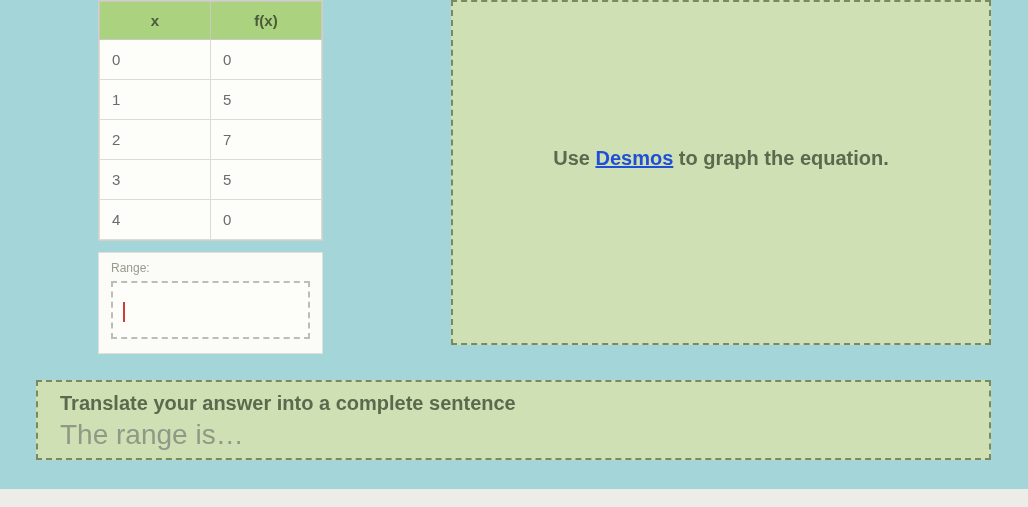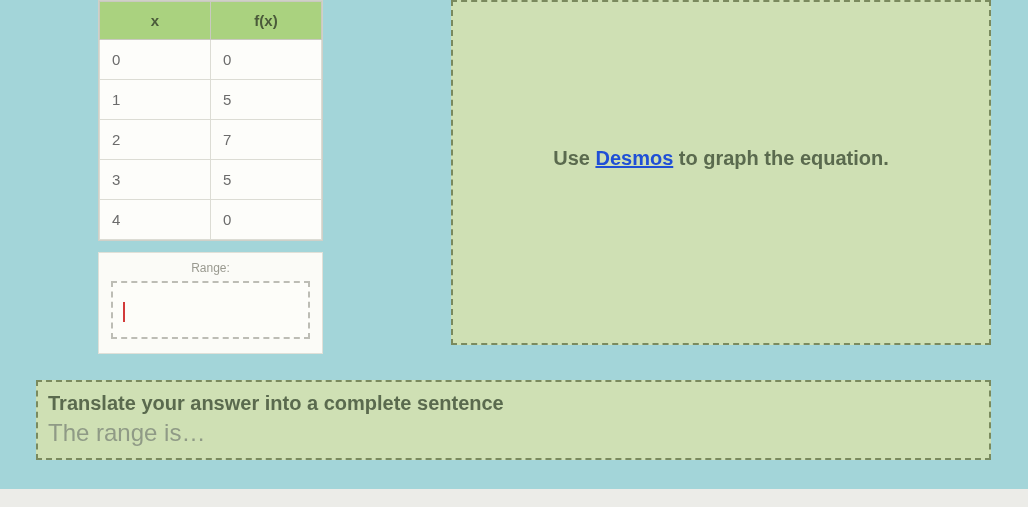--- a/index.html
+++ b/index.html
@@ -43,21 +43,20 @@
   .range-wrap {
     position: absolute;
     left: 98px;
     top: 252px;
     width: 225px;
     background: #fbfbf7;
     border: 1px solid #e0e0d8;
     padding: 8px 12px 14px;
   }
   .range-label {
-    text-align: center;
     font-size: 12px;
     color: #9a9a90;
     margin-bottom: 6px;
   }
   .range-input {
     border: 2px dashed #bdbdb5;
     height: 58px;
     width: 100%;
     position: relative;
     background: #fdfdf9;
@@ -94,30 +93,30 @@
     text-decoration: underline;
   }
   .sentence-box {
     position: absolute;
     left: 36px;
     top: 380px;
     width: 955px;
     height: 80px;
     background: #cfe0b4;
     border: 2px dashed #7a8a5e;
-    padding: 10px 10px;
+    padding: 10px 22px;
   }
   .sentence-title {
     font-size: 20px;
     font-weight: bold;
     color: #5a6a4e;
     margin-bottom: 4px;
   }
   .sentence-prompt {
-    font-size: 24px;
+    font-size: 28px;
     color: #8f9a86;
   }
   .bottom-strip {
     position: absolute;
     left: 0;
     right: 0;
     bottom: 0;
     height: 18px;
     background: #ecece8;
   }

